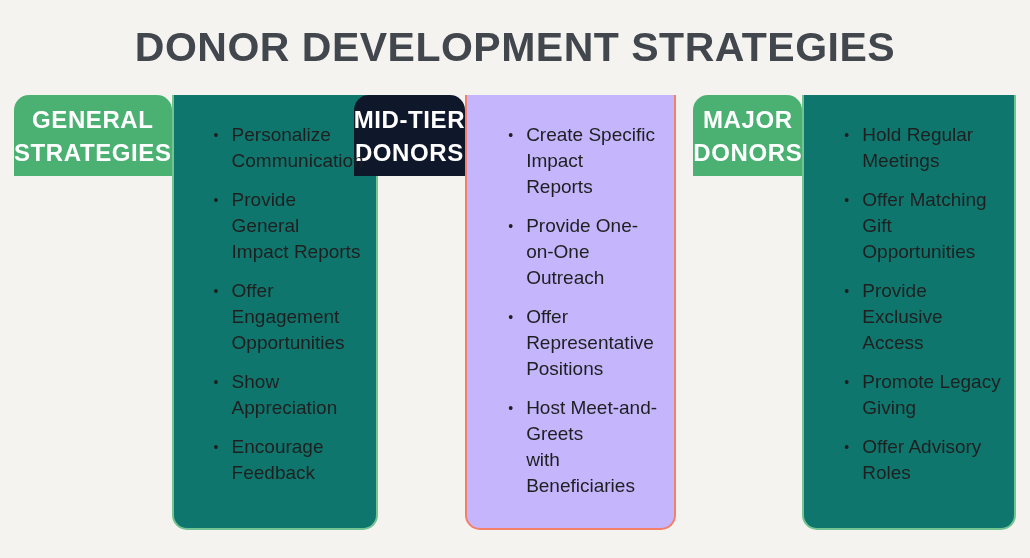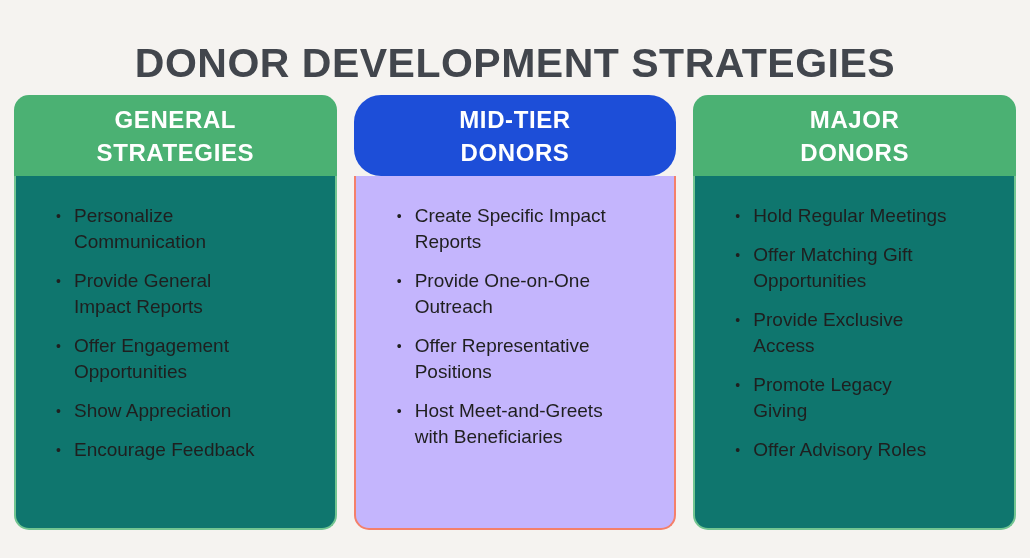--- a/index.html
+++ b/index.html
@@ -7,40 +7,39 @@
     width: 1030px; height: 558px;
     background: #f5f3f0;
     font-family: "Liberation Sans", sans-serif;
     overflow: hidden;
     position: relative;
   }
   .page { position: absolute; inset: 0; }
 
   .title {
     margin: 0;
-    padding-top: 40px;
+    padding-top: 24px;
     text-align: center;
     font-size: 41px;
     font-weight: 700;
     letter-spacing: 0.5px;
     color: #42464d;
   }
 
   .cards {
     position: absolute;
     left: 14px; right: 14px;
     top: 95px; height: 435px;
     display: flex;
     gap: 17px;
   }
 
   .card {
     flex: 1;
     display: flex;
-    flex-direction: column;
     min-width: 0;
   }
 
   .card-header {
     height: 81px;
     border-radius: 15px 15px 0 0;
     display: flex;
     flex-direction: column;
     align-items: center;
     justify-content: center;
@@ -56,21 +55,21 @@
     flex: 1;
     border-radius: 0 0 15px 15px;
     border: 2px solid;
     border-top: none;
     padding: 27px 12px 14px 39px;
     box-sizing: border-box;
   }
 
   .theme-green .card-header { background: #4bb173; }
   .theme-green .card-body   { background: #0f766e; border-color: #72c591; }
-  .theme-coral .card-header { background: #1d4ed8; border-radius: 27px; }
+  .theme-coral .card-header { background: #0f172a; }
   .theme-coral .card-body   { background: #c4b5fd; border-color: #f4806a; padding-left: 40px; }
 
   ul.items {
     list-style: none;
     margin: 0; padding: 0;
     font-size: 19px;
     line-height: 26px;
     color: #1f1f1f;
   }
   ul.items li {

